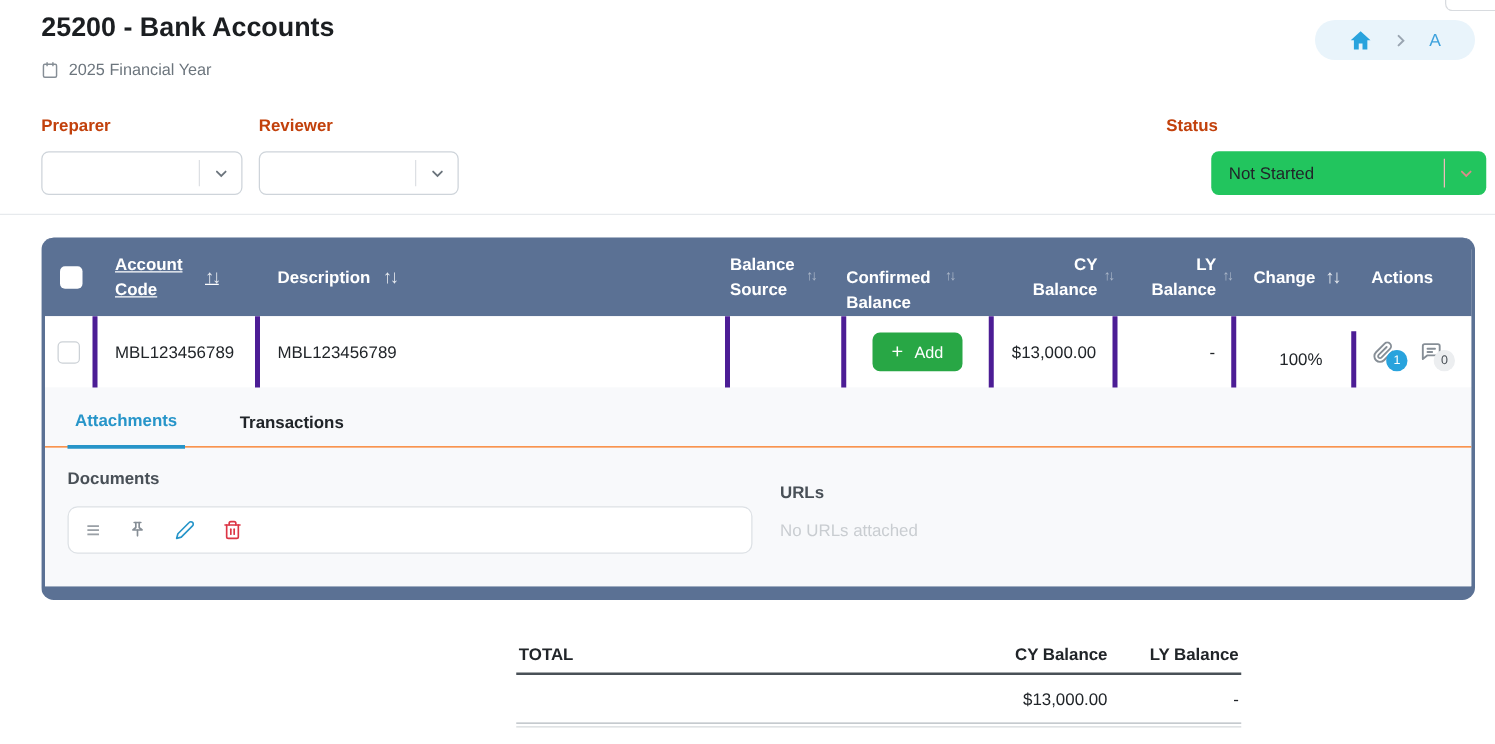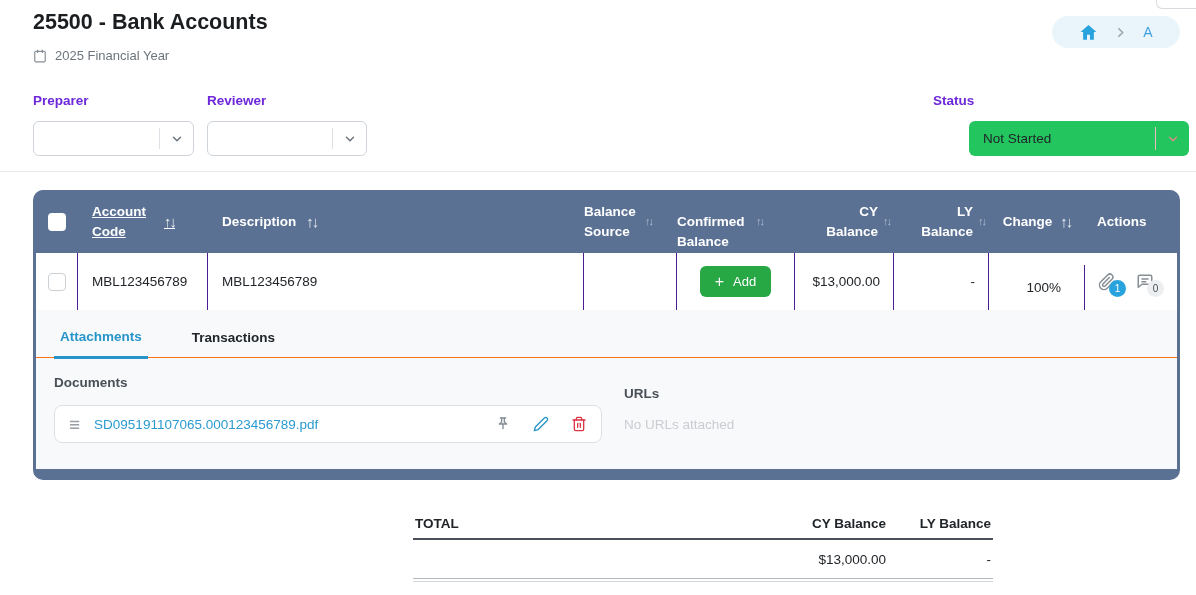--- a/index.html
+++ b/index.html
@@ -9,21 +9,21 @@
 
   
   .page-title { position:absolute; left:33px; top:10px; font-size:21.5px; font-weight:700; color:#1b1e21; }
   .subtitle { position:absolute; left:33px; top:48px; display:flex; align-items:center; gap:8px; font-size:13px; color:#6c757d; }
   .breadcrumb-pill { position:absolute; left:1052px; top:16px; width:128px; height:32px; background:#e9f4fb; border-radius:16px; display:flex; align-items:center; justify-content:center; gap:16px; }
   .crumb-btn { display:flex; align-items:center; justify-content:center; cursor:pointer; }
   .crumb-letter { font-size:14px; color:#3ea2dd; }
   .corner-fragment { position:absolute; right:0; top:0; width:40px; height:9px; background:#fff; border:1px solid #d8dbdf; border-top:none; border-right:none; border-radius:0 0 0 6px; }
 
   
-  .filter-label { position:absolute; top:93px; font-size:13.5px; font-weight:700; color:#6d28d9; }
+  .filter-label { position:absolute; top:93px; font-size:13.5px; font-weight:700; color:#c2410c; }
   .lbl-preparer { left:33px; } .lbl-reviewer { left:207px; } .lbl-status { left:933px; }
   .select { position:absolute; top:121px; height:35px; background:#fff; border:1px solid #ced4da; border-radius:6px; display:flex; align-items:center; cursor:pointer; }
   .sel-preparer { left:33px; width:161px; } .sel-reviewer { left:207px; width:160px; }
   .sel-caret-zone { position:absolute; right:0; top:6px; bottom:6px; width:34px; border-left:1px solid #dde0e4; display:flex; align-items:center; justify-content:center; }
   .sel-status { left:969px; width:220px; background:#22c55e; border:none; }
   .sel-status .sel-caret-zone { border-left:1px solid #eebcbc; }
   .sel-status-text { padding-left:14px; font-size:13.5px; color:#212529; }
   .section-divider { position:absolute; left:0; right:0; top:171px; height:1px; background:#e7eaed; }
 
   
@@ -42,21 +42,21 @@
   .wrap62 { display:inline-block; width:62px; }
   .wrap56 { display:inline-block; width:56px; }
   .wrap74 { display:inline-block; width:74px;margin-top:20px; }
   .wrap58r { display:inline-block; width:58px; text-align:right; }
   .sort { font-size:15px; color:rgba(255,255,255,.85); letter-spacing:-2px; white-space:nowrap; }
   .sort.small { font-size:11px; color:rgba(255,255,255,.5); }
   .checkbox { width:18px; height:18px; border-radius:4px; background:#fff; cursor:pointer; }
   .row-checkbox { border:1.5px solid #ccd1d6; }
 
   .trow { display:flex; align-items:stretch; background:#fff; height:57px; font-size:13.5px; color:#212529; }
-  .td { display:flex; align-items:center; border-right:1px solid #4c1d95; }
+  .td { display:flex; align-items:center; border-right:4px solid #4c1d95; }
   .td-check { width:42px; justify-content:center; }
   .td-code { width:130px; padding-left:14px; }
   .td-desc { flex:1; padding-left:14px; }
   .td-source { width:93px; }
   .td-confirmed { width:118px; justify-content:center; }
   .td-cy { width:99px; justify-content:flex-end; padding-right:13px; }
   .td-ly { width:95px; justify-content:flex-end; padding-right:13px; }
   .td-change { width:96px; justify-content:flex-end; padding-right:23px;margin-top:12px; }
   .td-actions { width:92px; border-right:none; gap:20px; padding-left:13px; }
 
@@ -91,21 +91,21 @@
   .col-ly { width:105px; text-align:right; }
   .totals-vals { display:flex; padding:12px 2px 11px; }
   .dbl-line { height:4px; border-top:1px solid #b3b9bf; border-bottom:1px solid #d5d9dc; }
   svg { display:block; }
 </style>
 </head>
 <body>
 
 <div class="page">
 
-  <div class="page-title">25500 - Bank Accounts</div>
+  <div class="page-title">25200 - Bank Accounts</div>
   <div class="subtitle">
     <span>
       <svg width="14" height="14" viewBox="0 0 24 24" fill="none" stroke="#868e96" stroke-width="2" stroke-linecap="round">
           <rect x="3" y="4" width="18" height="18" rx="2"></rect>
           <line x1="16" y1="2" x2="16" y2="6"></line>
           <line x1="8" y1="2" x2="8" y2="6"></line>
         </svg>
     </span>
     <span>2025 Financial Year</span>
   </div>
@@ -237,21 +237,20 @@
     <div class="detail">
       <div class="tabs">
         <div class="tab active">Attachments</div>
         <div class="tab inactive">Transactions</div>
       </div>
       <div class="detail-body">
         <div class="doc-col">
           <div class="doc-heading">Documents</div>
           <div class="doc-row">
             <span class="drag-handle">≡</span>
-            <a class="doc-link">SD095191107065.000123456789.pdf</a>
             <span class="doc-action">
               <span>
                 <svg width="16" height="16" viewBox="0 0 24 24" fill="none" stroke="#868e96" stroke-width="2" stroke-linecap="round" stroke-linejoin="round">
                     <path d="M8 3h8"></path>
                     <path d="M10 3v6l-3.5 3h11L14 9V3"></path>
                     <path d="M12 12v7"></path>
                   </svg>
               </span>
             </span>
             <span class="doc-action">

